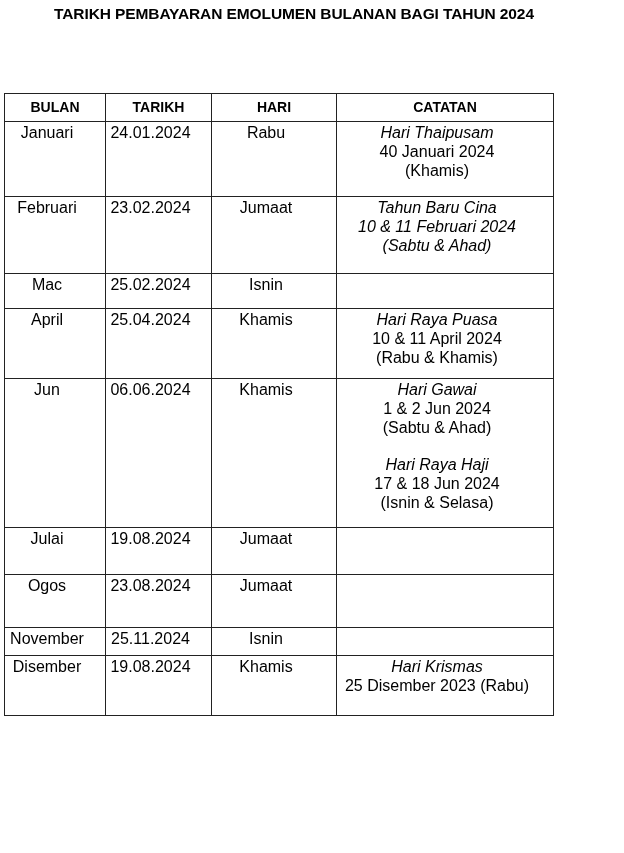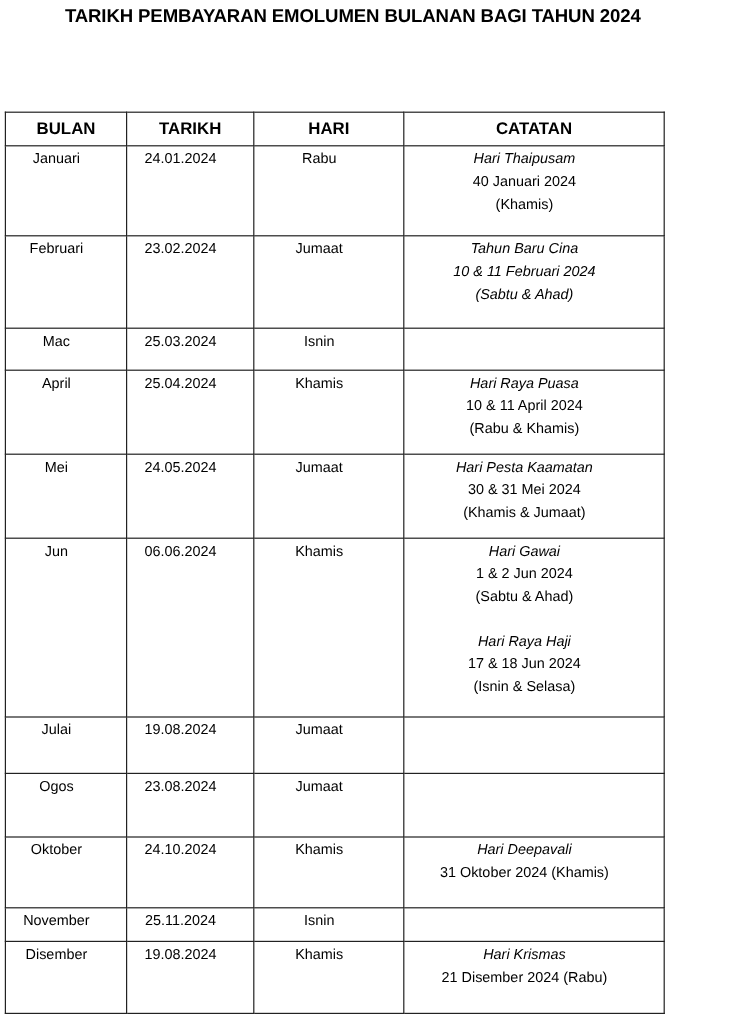--- a/index.html
+++ b/index.html
@@ -3,21 +3,21 @@
 <meta charset="utf-8">
 <style>
   html, body { margin:0; padding:0; background:#ffffff; }
   body { width:624px; height:853px; position:relative; overflow:hidden;
          font-family:"Liberation Sans", sans-serif; color:#000; }
   .title { position:absolute; top:5px; left:0; width:588px; text-align:center;
            font-weight:bold; font-size:15.5px; letter-spacing:-0.1px; }
   table { position:absolute; top:46px; left:4px; border-collapse:collapse;
           table-layout:fixed; width:550px;margin-top:47px; }
   td, th { border:1.3px solid #222; vertical-align:top; text-align:center;
-           font-size:12px; line-height:19px; padding:1px 18px 0 2px; }
+           font-size:16px; line-height:19px; padding:1px 18px 0 2px; }
   th { font-weight:bold; font-size:14px; height:27px; vertical-align:middle; padding:0; }
   .c1 { width:100px; } .c2 { width:105px; } .c3 { width:124px; }
   .name { font-style:italic; display:block; }
   .line { display:block; }
   .gap { display:block; height:18px; }
   .ital { font-style:italic; }
 </style>
 </head>
 <body>
 
@@ -48,42 +48,32 @@
         <td>23.02.2024</td>
         <td>Jumaat</td>
         <td>
           <span class="name">Tahun Baru Cina</span>
           <span class="line ital">10 &amp; 11 Februari 2024</span>
           <span class="line ital">(Sabtu &amp; Ahad)</span>
         </td>
       </tr>
       <tr style="height: 35px;">
         <td>Mac</td>
-        <td>25.03.2024</td>
+        <td>25.02.2024</td>
         <td>Isnin</td>
         <td></td>
       </tr>
       <tr style="height: 70px;">
         <td>April</td>
         <td>25.04.2024</td>
         <td>Khamis</td>
         <td>
           <span class="name">Hari Raya Puasa</span>
           <span class="line">10 &amp; 11 April 2024</span>
           <span class="line">(Rabu &amp; Khamis)</span>
-        </td>
-      </tr>
-      <tr style="height: 70px;">
-        <td>Mei</td>
-        <td>24.05.2024</td>
-        <td>Jumaat</td>
-        <td>
-          <span class="name">Hari Pesta Kaamatan</span>
-          <span class="line">30 &amp; 31 Mei 2024</span>
-          <span class="line">(Khamis &amp; Jumaat)</span>
         </td>
       </tr>
       <tr style="height: 149px;">
         <td>Jun</td>
         <td>06.06.2024</td>
         <td>Khamis</td>
         <td>
           <span class="name">Hari Gawai</span>
           <span class="line">1 &amp; 2 Jun 2024</span>
           <span class="line">(Sabtu &amp; Ahad)</span>
@@ -98,38 +88,29 @@
         <td>19.08.2024</td>
         <td>Jumaat</td>
         <td></td>
       </tr>
       <tr style="height: 53px;">
         <td>Ogos</td>
         <td>23.08.2024</td>
         <td>Jumaat</td>
         <td></td>
       </tr>
-      <tr style="height: 59px;">
-        <td>Oktober</td>
-        <td>24.10.2024</td>
-        <td>Khamis</td>
-        <td>
-          <span class="name">Hari Deepavali</span>
-          <span class="line">31 Oktober 2024 (Khamis)</span>
-        </td>
-      </tr>
       <tr style="height: 28px;">
         <td>November</td>
         <td>25.11.2024</td>
         <td>Isnin</td>
         <td></td>
       </tr>
       <tr style="height: 60px;">
         <td>Disember</td>
         <td>19.08.2024</td>
         <td>Khamis</td>
         <td>
           <span class="name">Hari Krismas</span>
-          <span class="line">21 Disember 2024 (Rabu)</span>
+          <span class="line">25 Disember 2023 (Rabu)</span>
         </td>
       </tr>
     </tbody>
 </table>
 
 </body></html>

